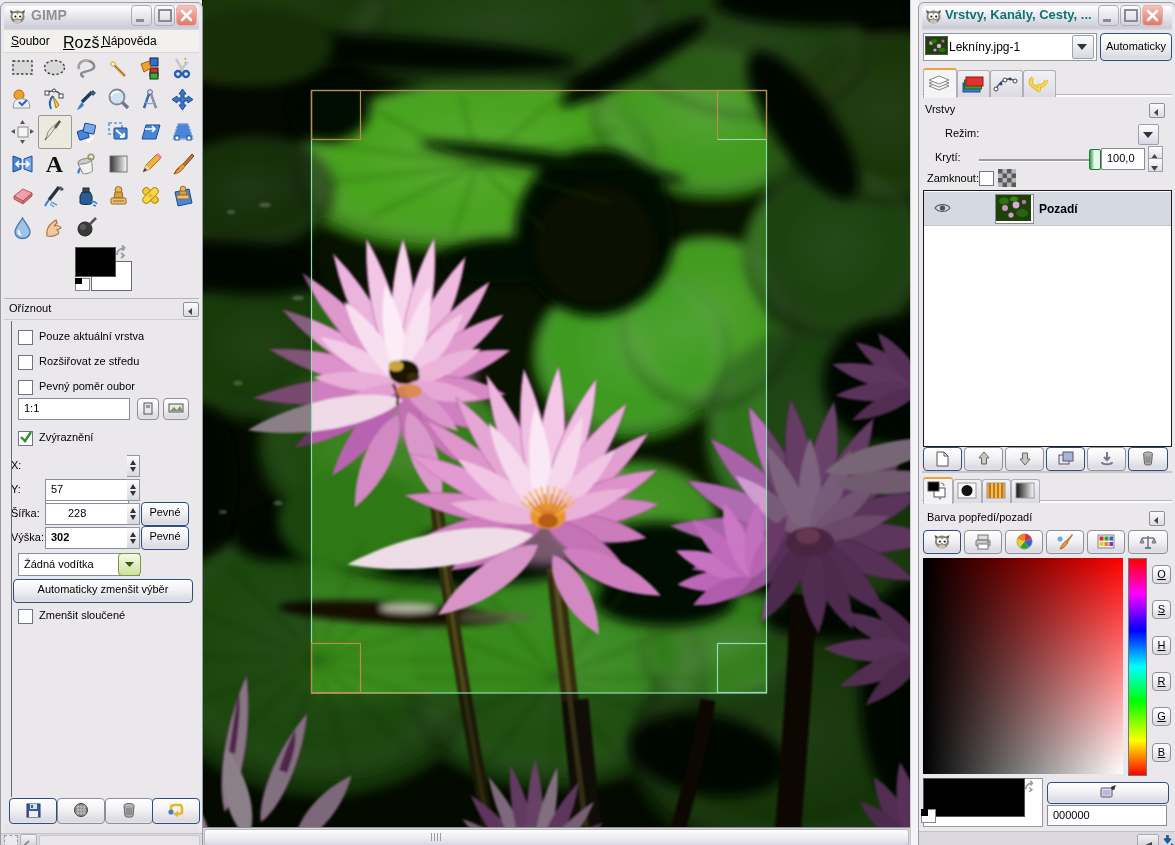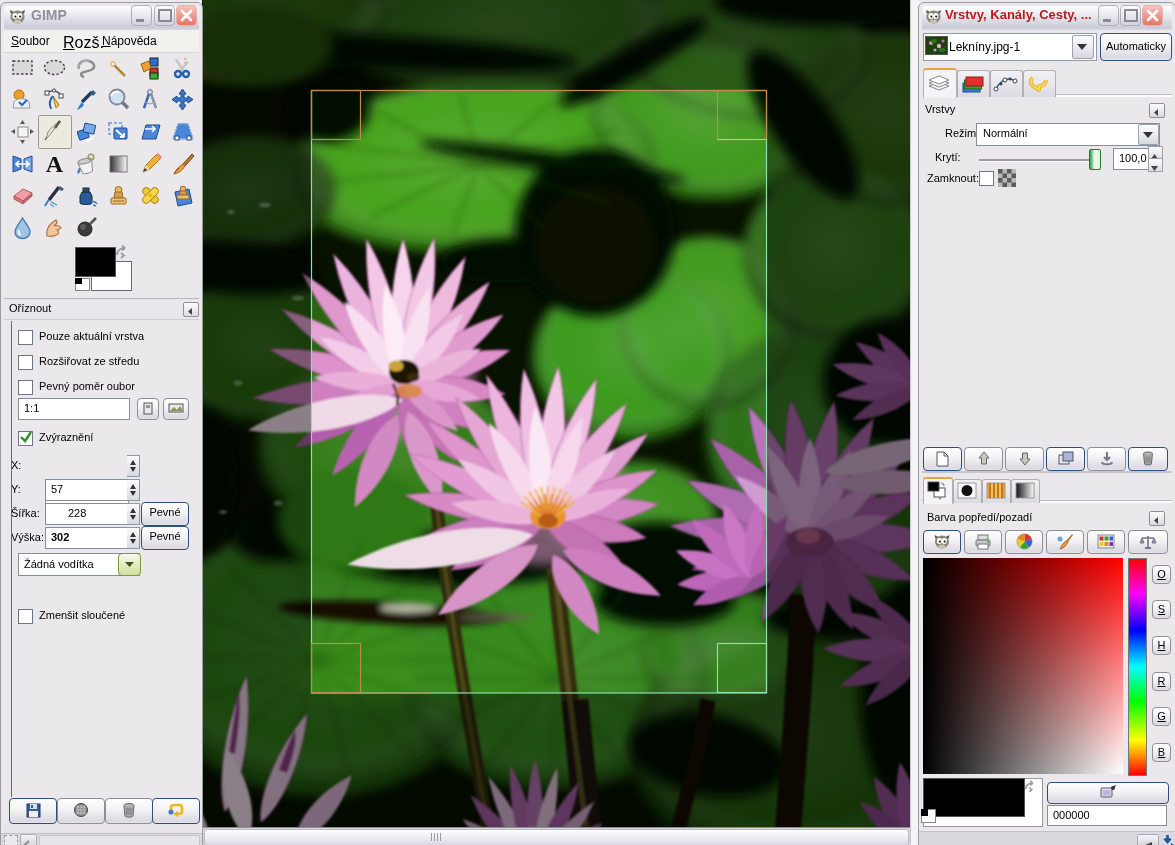--- a/index.html
+++ b/index.html
@@ -648,20 +648,21 @@
 
 <div class="field" style="left:17px;top:550px;width:120px;height:21px;">
       <span style="position:absolute;left:5px;top:4px;">Žádná vodítka</span>
     </div>
 <div class="btn" style="left:117px;top:550px;width:21px;height:21px;background:linear-gradient(#f6f9e8,#cfe0a0);border-color:#7a9a40;">
  <svg width="11" height="9" viewBox="0 0 11 9" style="margin-top:6px">
         <path d="M1,2 L5.5,7 L10,2 Z" fill="#3a5a10"></path>
       </svg>
 </div>
 
+<div class="btn" style="left:12px;top:576px;width:178px;height:22px;"><span style="position:relative;top:3px;">Automaticky zmenšit výběr</span></div>
 <div class="cb" style="left:17px;top:606px;"></div>
 <div class="lbl" style="left:38px;top:606px;">Zmenšit sloučené</div>
 
 <div class="abs" style="left:10px;top:318px;width:1px;height:476px;background:#6a6a72;"></div>
 
 <div class="btn" style="left:8px;top:795px;width:46px;height:24px;">
  <svg width="17" height="17" viewBox="0 0 17 17" style="margin-top:3px">
         <rect x="2" y="2" width="13" height="13" fill="#3a5a9a" stroke="#203a6a"></rect>
         <rect x="5" y="2" width="7" height="5" fill="#d8e0e8"></rect>
         <rect x="6" y="3" width="2" height="3" fill="#3a5a9a"></rect>
@@ -708,21 +709,21 @@
 <div class="titlebar"></div>
 <svg class="abs" style="left:6px;top:5px" width="17" height="17" viewBox="0 0 17 17">
  <path d="M2,6 L1,2 L5,4 Z M15,6 L16,2 L12,4 Z" fill="#5a5550"></path>
  <ellipse cx="8.5" cy="9" rx="7" ry="6.5" fill="#8d8578"></ellipse>
  <ellipse cx="6" cy="8" rx="2.6" ry="3" fill="#fff"></ellipse>
  <ellipse cx="10.8" cy="8" rx="2.6" ry="3" fill="#fff"></ellipse>
  <circle cx="6.4" cy="8.6" r="1.1" fill="#222"></circle>
  <circle cx="11.2" cy="8.6" r="1.1" fill="#222"></circle>
  <ellipse cx="8.5" cy="13.5" rx="3.5" ry="2" fill="#c9c2b4"></ellipse>
 </svg>
-<div class="title-text" style="left:26px;color:#b91c1c;">Vrstvy, Kanály, Cesty, ...</div>
+<div class="title-text" style="left:26px;color:#0f766e;">Vrstvy, Kanály, Cesty, ...</div>
 <div class="wbtn" style="left:179px;">
       <span class="glyph-min"></span>
     </div>
 <div class="wbtn" style="left:201px;">
       <span class="glyph-max"></span>
     </div>
 <div class="wbtn close" style="left:223px;">
  <svg class="glyph-x" viewBox="0 0 19 19">
         <path d="M5,5 L14,14 M14,5 L5,14" stroke="#fff" stroke-width="2.6" stroke-linecap="round"></path>
       </svg>
@@ -783,51 +784,68 @@
 </div>
 
 <div class="lbl" style="left:6px;top:100px;">Vrstvy</div>
 <div class="abs" style="left:230px;top:100px;width:14px;height:13px;background:linear-gradient(#fcfcfc,#dcdae2);border:1px solid #8f8f98;border-radius:2px;">
   <svg width="12" height="11" viewBox="0 0 12 11">
         <path d="M8,2 L4,5.5 L8,9 Z" fill="#444"></path>
       </svg>
 </div>
 
 <div class="lbl" style="left:2px;top:124px;margin-left:24px;">Režim:</div>
-<div class="field" style="left:57px;top:120px;width:182px;height:21px;">
-      <span style="position:absolute;left:6px;top:3px;">Normální</span>
-    </div>
 <div class="abs" style="left:219px;top:121px;width:19px;height:19px;background:linear-gradient(#fdfdff,#d8d8e2);border:1px solid #9aa2ae;border-radius:2px;">
  <svg width="12" height="10" viewBox="0 0 12 10" style="margin:5px 0 0 3px">
         <path d="M1,2 L6,8 L11,2 Z" fill="#333"></path>
       </svg>
 </div>
 
 <div class="lbl" style="left:8px;top:148px;padding-left:8px;">Krytí:</div>
 <div class="abs" style="left:60px;top:156px;width:114px;height:2px;background:#9a98a0;border-bottom:1px solid #fff;"></div>
 <div class="abs" style="left:170px;top:146px;width:10px;height:19px;background:linear-gradient(90deg,#2f9e4e,#eafBea 45%,#dff3df);border:1px solid #1f7a3a;border-radius:2px;"></div>
-<div class="field" style="left:194px;top:145px;width:42px;height:20px;">
+<div class="field" style="left:182px;top:145px;width:42px;height:20px;">
       <span style="position:absolute;left:5px;top:3px;">100,0</span>
     </div>
 <div class="abs" style="left:229px;top:143px;width:13px;height:12px;background:linear-gradient(#fcfcff,#dcdce4);border:1px solid #a0a0aa;">
  <svg width="9" height="8" viewBox="0 0 9 8" style="margin:2px 0 0 1px">
         <path d="M1,6 L4.5,1 L8,6 Z" fill="#444"></path>
       </svg></div>
 <div class="abs" style="left:229px;top:155px;width:13px;height:12px;background:linear-gradient(#fcfcff,#dcdce4);border:1px solid #a0a0aa;">
  <svg width="9" height="8" viewBox="0 0 9 8" style="margin:2px 0 0 1px">
         <path d="M1,1 L4.5,6 L8,1 Z" fill="#444"></path>
       </svg></div>
 
 <div class="lbl" style="left:8px;top:169px;">Zamknout:</div>
 <div class="cb" style="left:60px;top:168px;"></div>
 <svg class="abs" style="left:79px;top:166px" width="18" height="18" viewBox="0 0 18 18">
  <rect width="18" height="18" fill="#b8b8b8"></rect>
  <path d="M0,0 h4.5 v4.5 h-4.5 Z M9,0 h4.5 v4.5 h-4.5 Z M4.5,4.5 h4.5 v4.5 h-4.5 Z M13.5,4.5 h4.5 v4.5 h-4.5 Z M0,9 h4.5 v4.5 h-4.5 Z M9,9 h4.5 v4.5 h-4.5 Z M4.5,13.5 h4.5 v4.5 h-4.5 Z M13.5,13.5 h4.5 v4.5 h-4.5 Z" fill="#5a5a5a"></path>
 </svg>
 
+<div class="abs" style="left:4px;top:187px;width:247px;height:255px;background:#fff;border:1px solid #1a1a1a;">
+ <div style="position:absolute;left:0;top:1px;width:100%;height:33px;background:#d4d9e2;border-bottom:1px solid #c0c5d0;"></div>
+ <svg class="abs" style="left:10px;top:11px" width="17" height="12" viewBox="0 0 17 12">
+  <path d="M1,6 C4,1.5 13,1.5 16,6 C13,10.5 4,10.5 1,6 Z" fill="#cfd8e8" stroke="#55606e" stroke-width="1.2"></path>
+  <circle cx="8.5" cy="6" r="2.6" fill="#4a5668"></circle>
+ </svg>
+ <div class="abs" style="left:71px;top:3px;width:37px;height:28px;background:#fff;border:1px solid #888;">
+  <svg width="35" height="26" viewBox="0 0 35 26" style="margin:0">
+          <rect width="35" height="26" fill="#1d4209"></rect>
+          <ellipse cx="8" cy="6" rx="5" ry="3.5" fill="#2e7012"></ellipse>
+          <ellipse cx="26" cy="18" rx="6" ry="4" fill="#2a6410"></ellipse>
+          <ellipse cx="18" cy="4" rx="4" ry="2.5" fill="#38851a"></ellipse>
+          <circle cx="9" cy="13" r="3" fill="#cf8cc8"></circle>
+          <circle cx="20" cy="10" r="3.4" fill="#e0a8da"></circle>
+          <circle cx="28" cy="7" r="2.2" fill="#b870b0"></circle>
+          <circle cx="15" cy="20" r="2.6" fill="#d898d0"></circle>
+        </svg>
+ </div>
+ <div class="lbl" style="left:115px;top:11px;font-weight:bold;font-size:12px;">Pozadí</div>
+</div>
 
 <div class="btn" style="left:4px;top:444px;width:37px;height:22px;border-color:#2e4e7e;">
  <svg width="13" height="16" viewBox="0 0 13 16" style="margin-top:3px">
         <path d="M1,1 h7 l4,4 v10 h-11 Z" fill="#fff" stroke="#555"></path>
         <path d="M8,1 l0,4 l4,0" fill="none" stroke="#555"></path>
       </svg>
 </div>
 <div class="btn grey" style="left:45px;top:444px;width:37px;height:22px;">
  <svg width="14" height="15" viewBox="0 0 14 15" style="margin-top:3px">
         <path d="M7,1 L12,7 L9.5,7 L9.5,13 L4.5,13 L4.5,7 L2,7 Z" fill="#c8c8c0" stroke="#666"></path>

